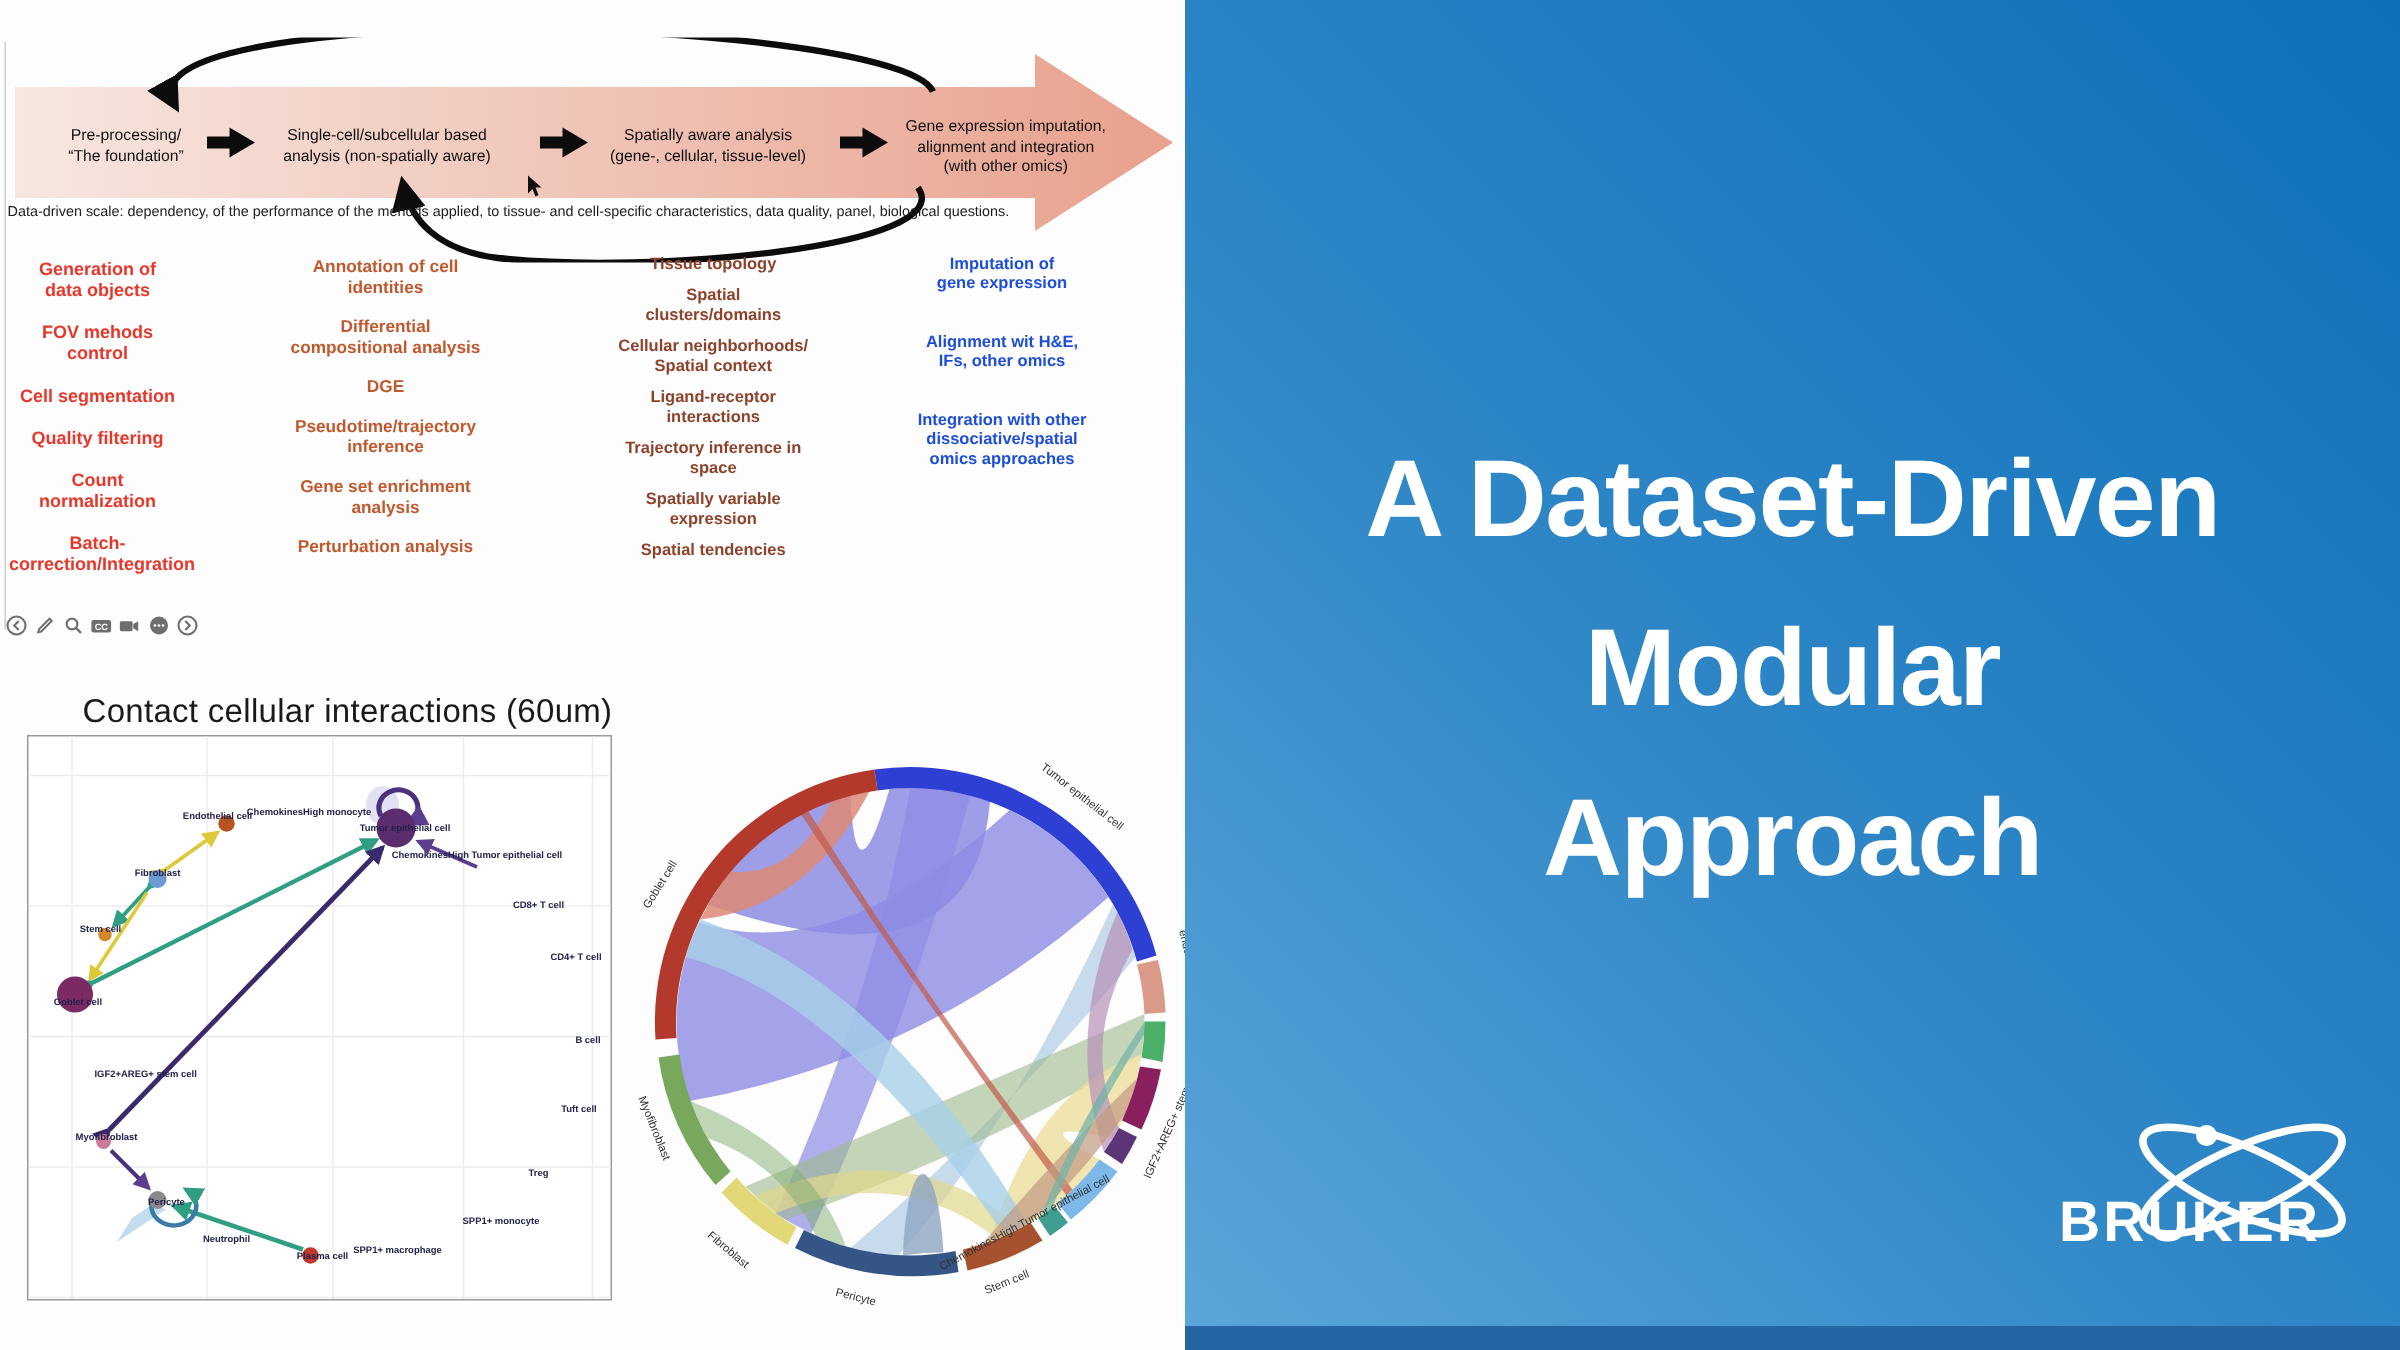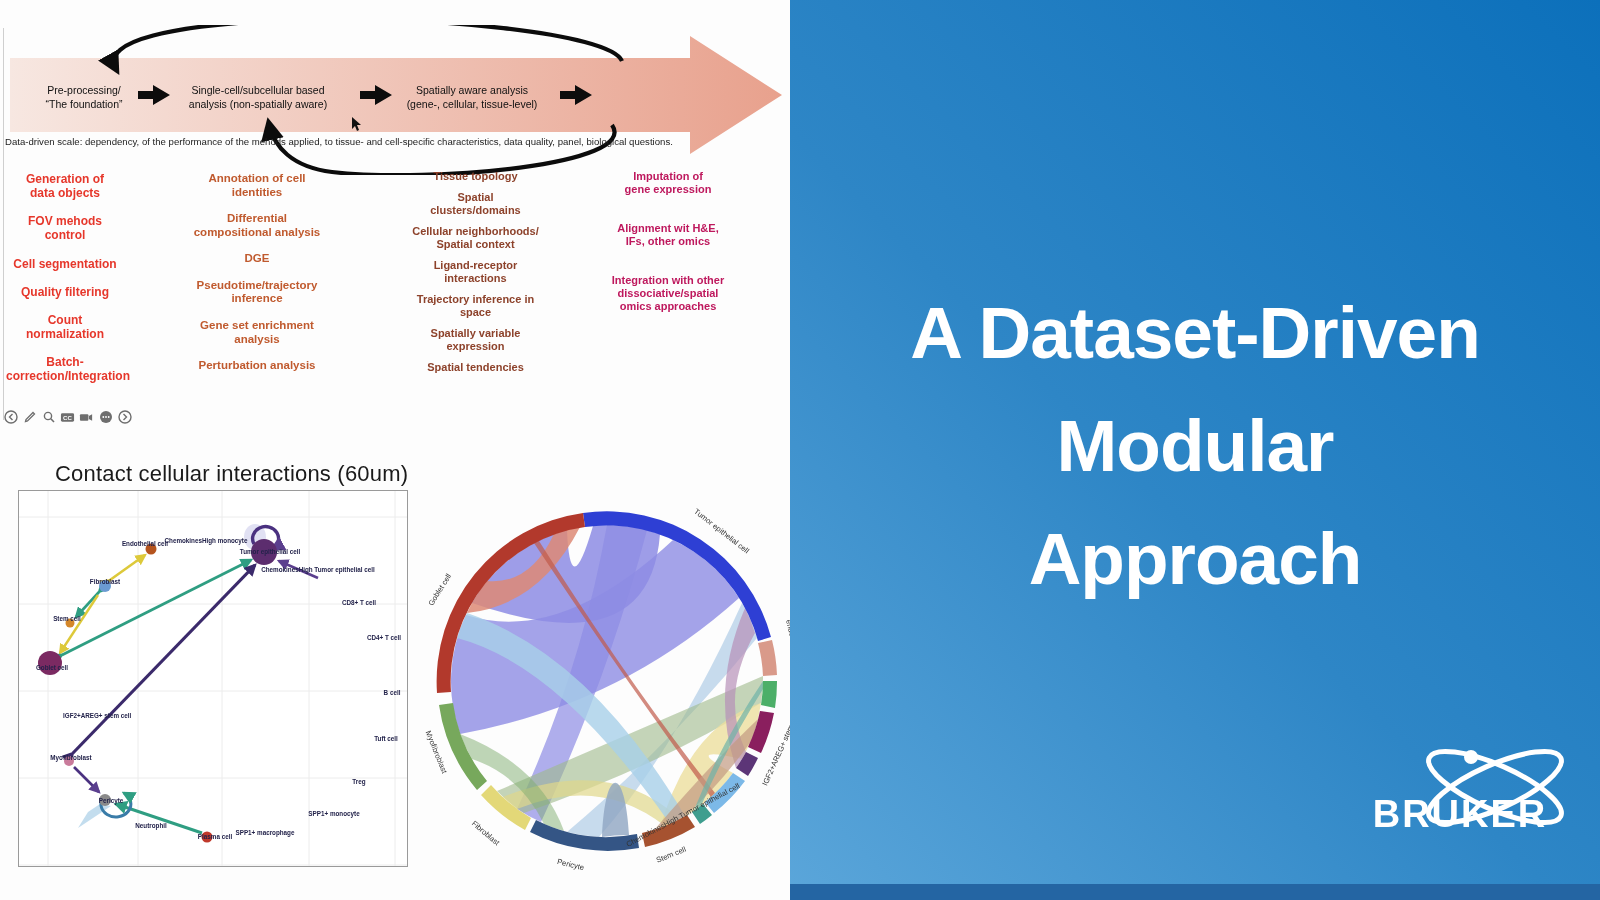--- a/index.html
+++ b/index.html
@@ -71,20 +71,23 @@
       <polygon fill="#0c0c0c" points="560,66 575,66 575,60 592,70 575,80 575,74 560,74"></polygon>
       <polygon fill="#111" points="352,92 352,104 355,101 357,106 359,105 357,100 361,100"></polygon>
     </svg>
 
     <div class="stage-label" style="left:28px; top:84px; width:112px;">Pre-processing/
 “The foundation”</div>
     <div class="stage-label" style="left:172px; top:84px; width:172px;text-align:center;">Single-cell/subcellular based
 analysis (non-spatially aware)</div>
     <div class="stage-label" style="left:393px; top:84px; width:158px;">Spatially aware analysis
 (gene-, cellular, tissue-level)</div>
+    <div class="stage-label" style="left:598px; top:78px; width:145px;">Gene expression imputation,
+alignment and integration
+(with other omics)</div>
     <div class="wf-caption">Data-driven scale: dependency, of the performance of the mehods applied, to tissue- and cell-specific characteristics, data quality, panel, biological questions.</div>
 
     <div class="task-col col1" style="left:6px;  top:172px; width:118px; color:#e6372b;">
       <div class="task-item">Generation of
 data objects</div>
       <div class="task-item">FOV mehods
 control</div>
       <div class="task-item">Cell segmentation</div>
       <div class="task-item">Quality filtering</div>
       <div class="task-item">Count
@@ -111,21 +114,21 @@
 identities</div>
       <div class="task-item">Differential
 compositional analysis</div>
       <div class="task-item">DGE</div>
       <div class="task-item">Pseudotime/trajectory
 inference</div>
       <div class="task-item">Gene set enrichment
 analysis</div>
       <div class="task-item">Perturbation analysis</div>
     </div>
-    <div class="task-col col4" style="left:592px; top:170px; width:152px; color:#be185d;">
+    <div class="task-col col4" style="left:592px; top:170px; width:152px; color:#1d4ed8;">
       <div class="task-item">Imputation of
 gene expression</div>
       <div class="task-item">Alignment wit H&amp;E,
 IFs, other omics</div>
       <div class="task-item">Integration with other
 dissociative/spatial
 omics approaches</div>
     </div>
 
     <div class="toolbar">

